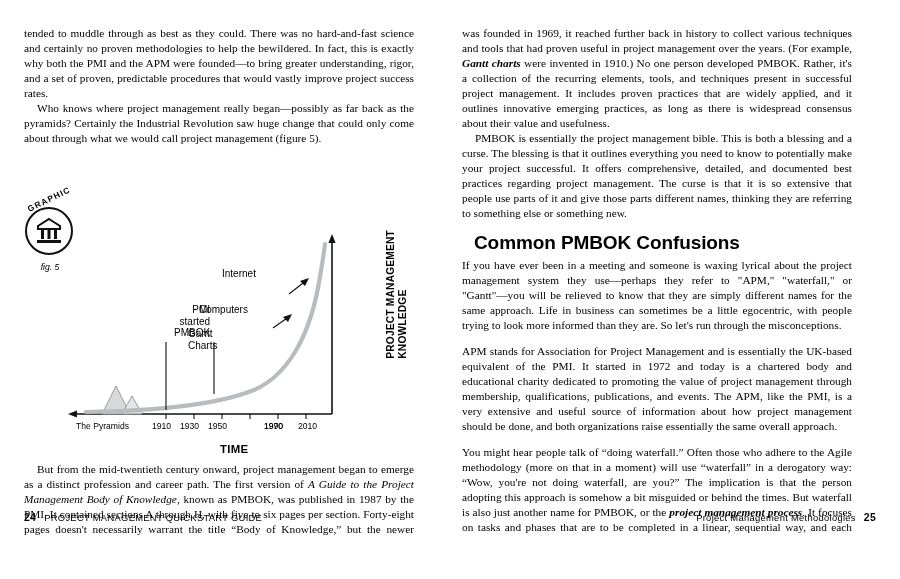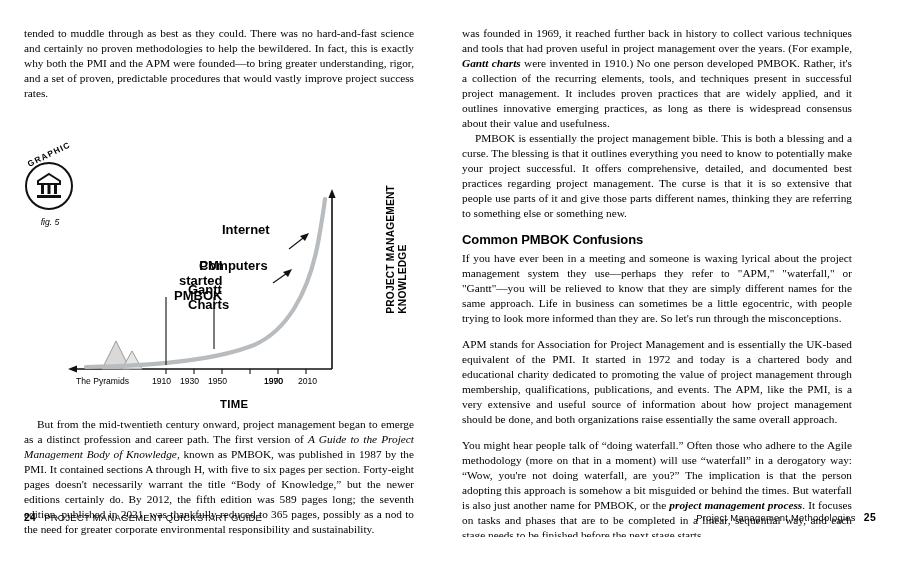--- a/index.html
+++ b/index.html
@@ -34,23 +34,23 @@
     hyphens: auto;
     -webkit-hyphens: auto;
   }
   p.indent { text-indent: 13px; }
 
   .italic { font-style: italic; }
   .bolditalic { font-style: italic; font-weight: bold; }
 
   h3.subhead {
     font-family: "Liberation Sans", sans-serif;
-    font-size: 13px;
-    font-weight: bold;
-    margin: 11px 0 4px 0;
+    font-size: 19px;
+    font-weight: bold;
+    margin: 11px 0 4px 12px;
     letter-spacing: -0.1px;
   }
 
   
   .figure {
     position: relative;
     margin: 14px 0 10px 0;
     height: 292px;
   }
   .fig-title {
@@ -132,22 +132,22 @@
 
   .tick-label {
     position: absolute;
     font-family: "Liberation Sans", sans-serif;
     font-size: 8.6px;
     white-space: nowrap;
   }
   .annot {
     position: absolute;
     font-family: "Liberation Sans", sans-serif;
-    font-size: 13px;
-    font-weight: bold;
+    font-size: 10px;
+    font-weight: normal;
     white-space: pre-line;
     line-height: 1.14;
   }
 
   
   .footer {
     position: absolute;
     left: 0; bottom: 0;
     width: 900px;
     height: 46px;
@@ -173,20 +173,21 @@
 </head>
 <body>
 
 <div class="page">
 
   <div class="spread">
 
     <div class="col">
 
       <p class="body">tended to muddle through as best as they could. There was no hard-and-fast science and certainly no proven methodologies to help the bewildered. In fact, this is exactly why both the PMI and the APM were founded—to bring greater understanding, rigor, and a set of proven, predictable procedures that would vastly improve project success rates.</p>
+      <p class="body indent">Who knows where project management really began—possibly as far back as the pyramids? Certainly the Industrial Revolution saw huge change that could only come about through what we would call project management (figure 5).</p>
 
       <div class="figure">
 
         <div class="graphic-badge">
           <div class="graphic-word">GRAPHIC</div>
           <div class="graphic-circle">
             <svg width="44" height="44" viewBox="0 0 44 44">
               <path d="M22 10 L33 17 L33 20 L11 20 L11 17 Z" fill="none" stroke="#111" stroke-width="2"></path>
               <rect x="14" y="21" width="3" height="9" fill="#111"></rect>
               <rect x="20.5" y="21" width="3" height="9" fill="#111"></rect>

